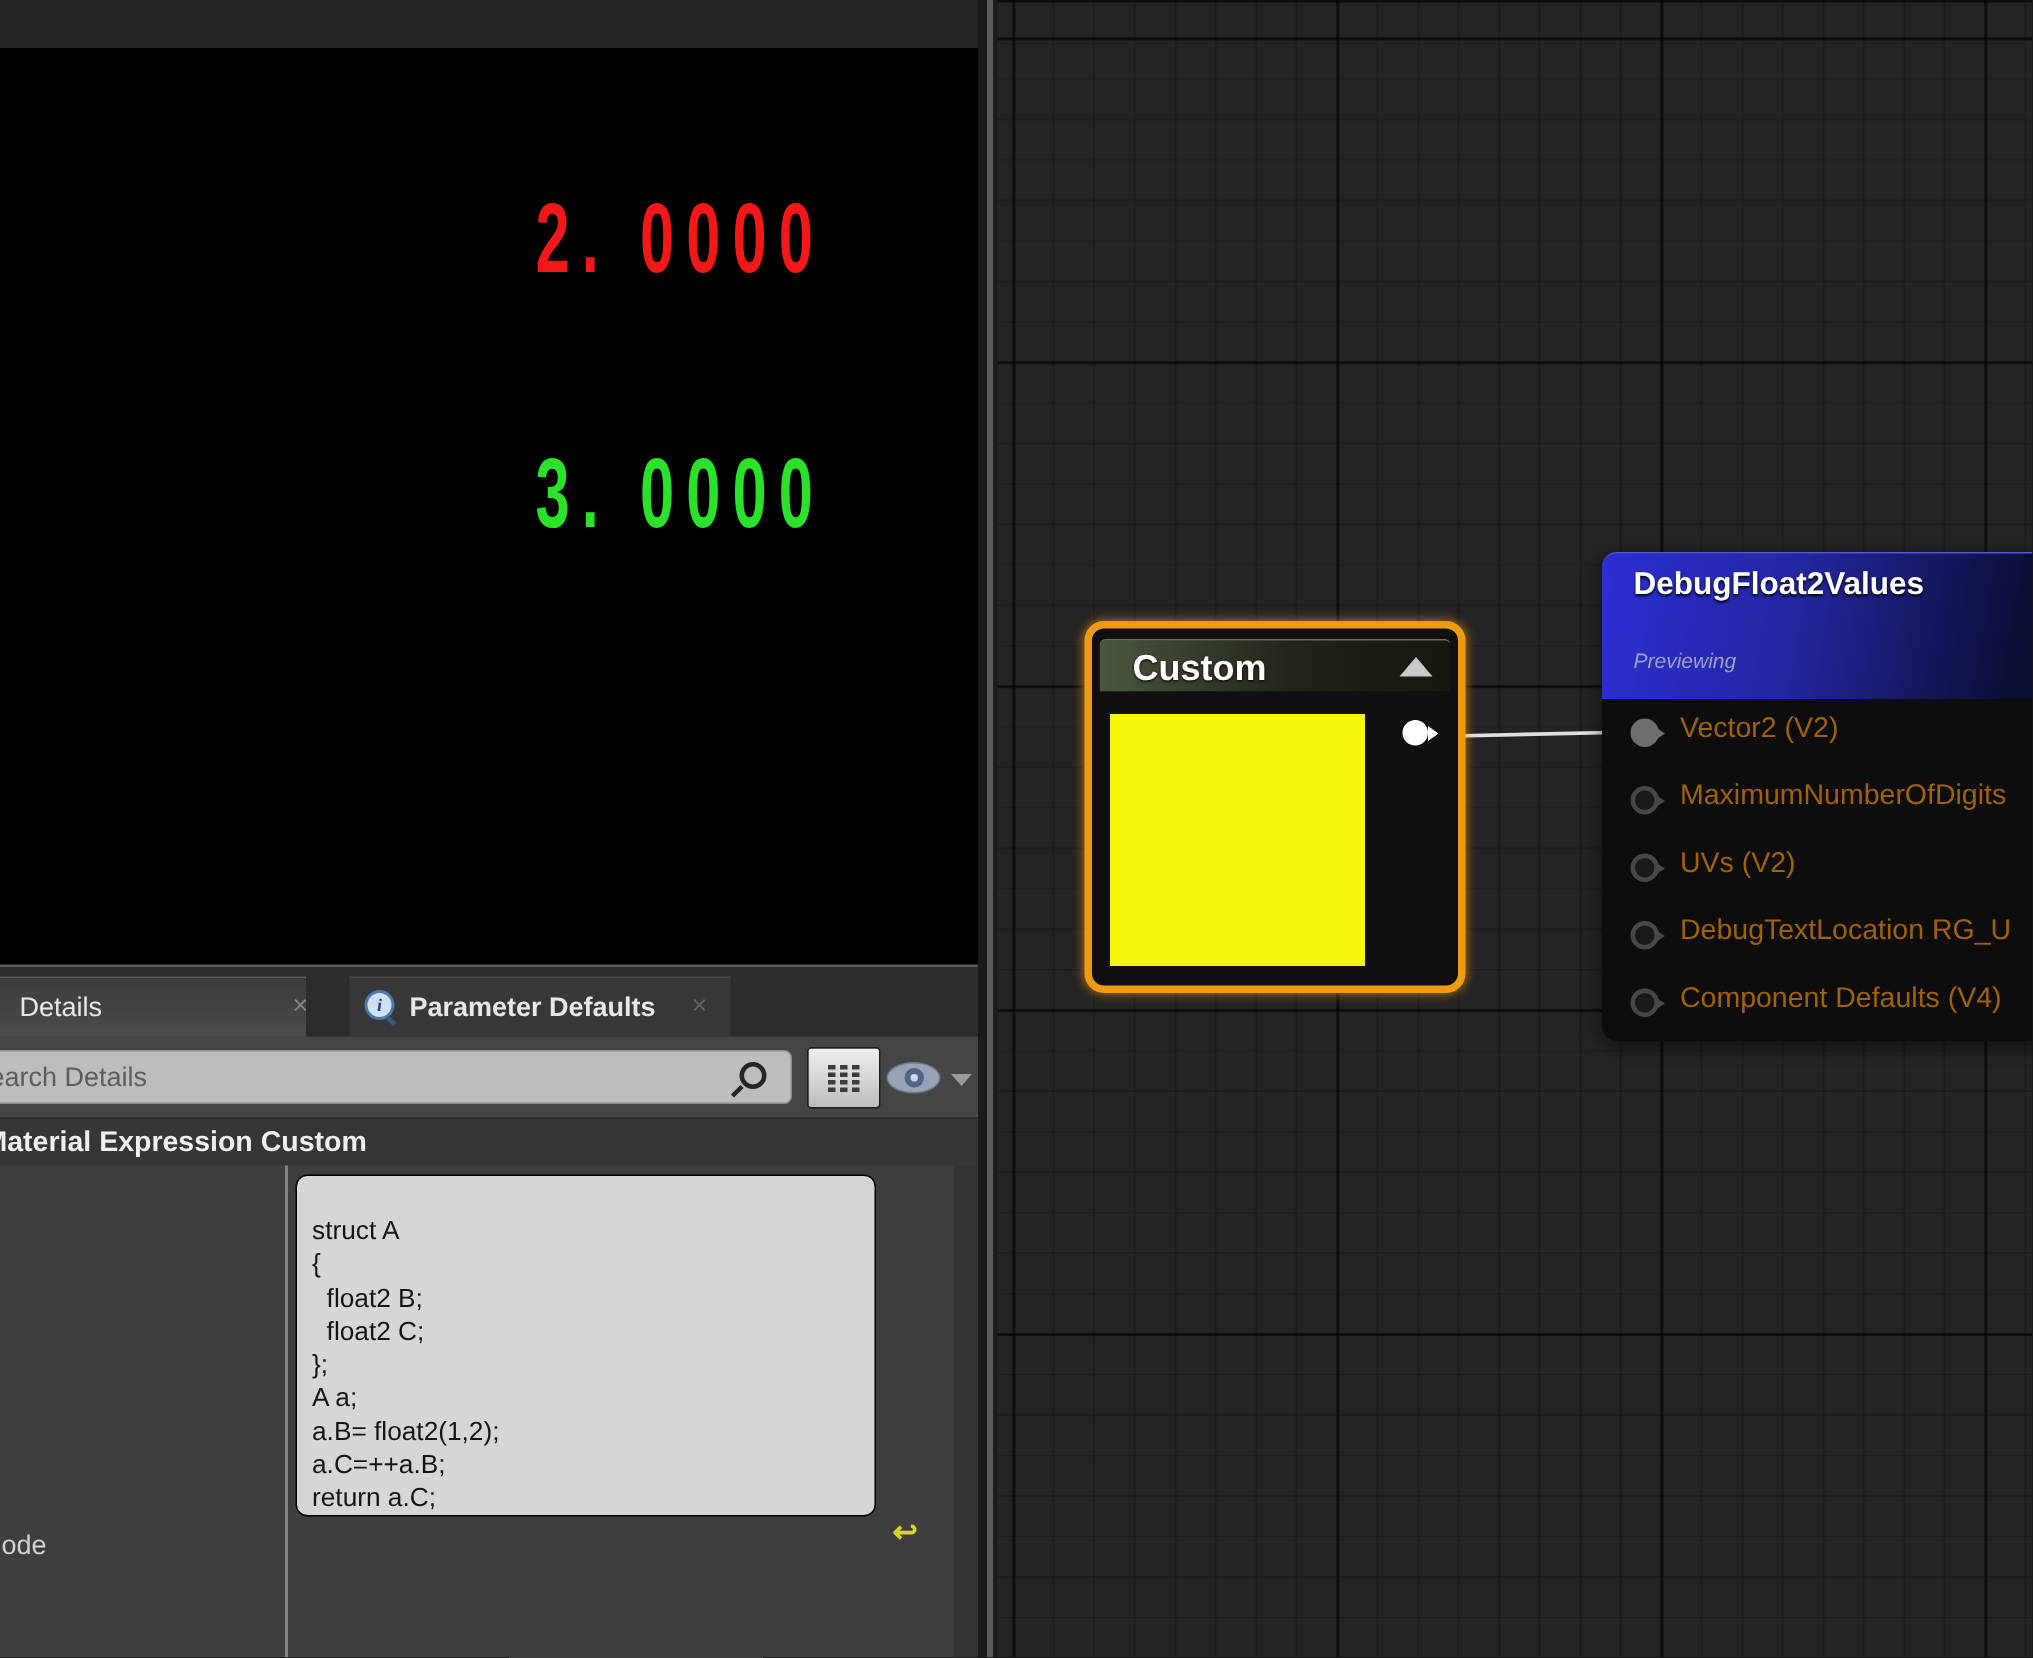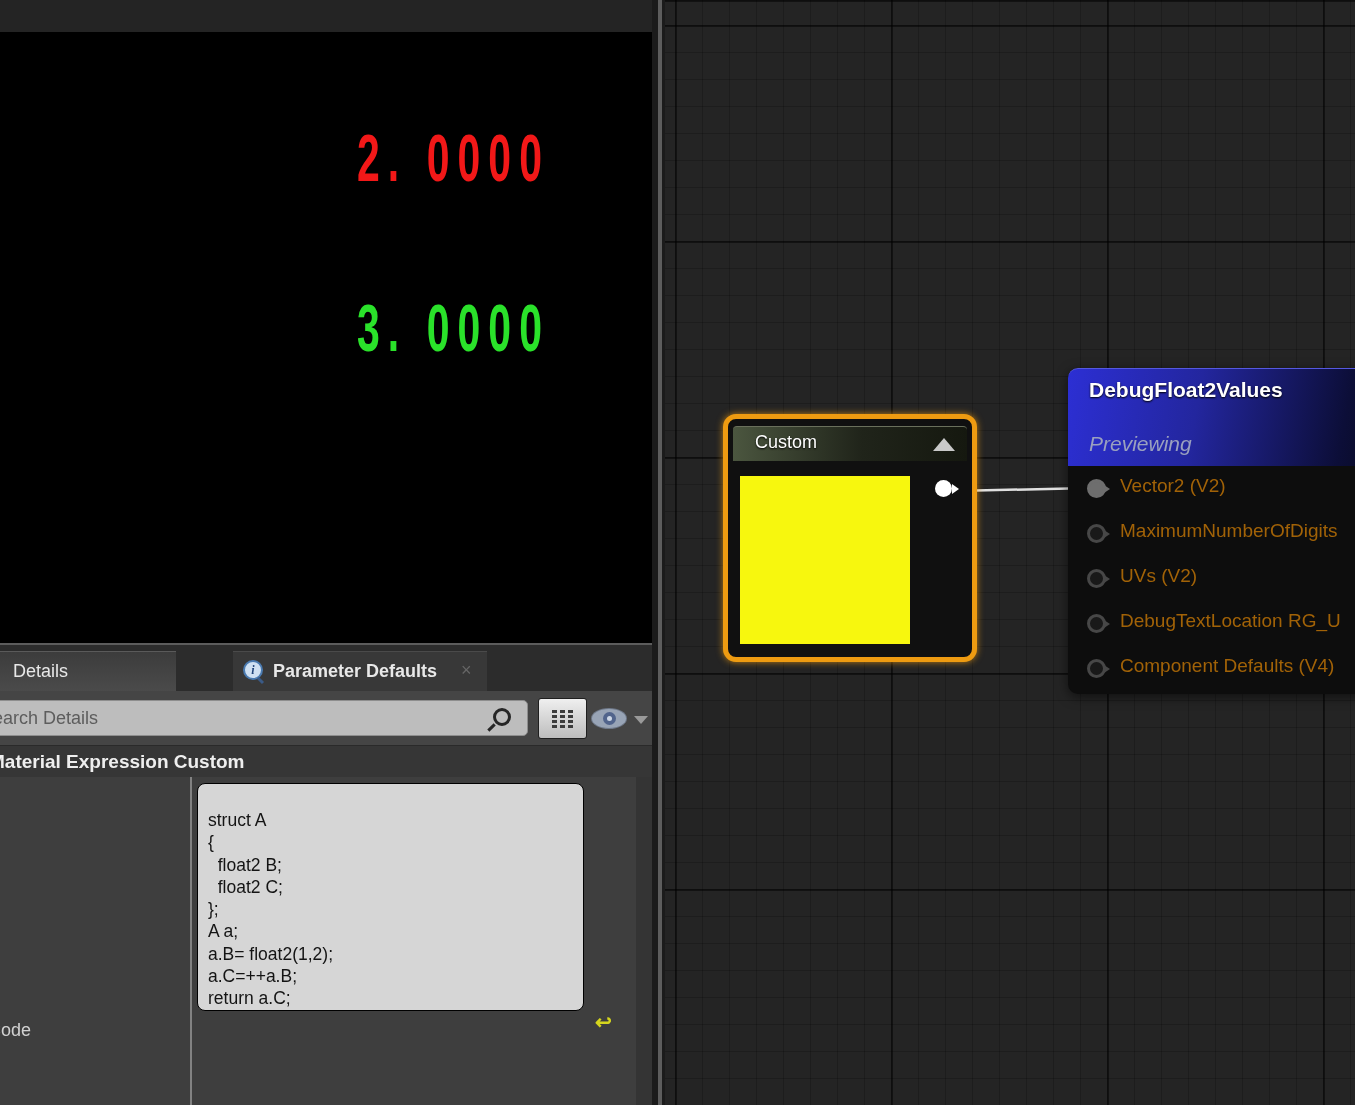--- a/index.html
+++ b/index.html
@@ -12,21 +12,21 @@
           transform-origin:0 50%;font-weight:bold;font-size:66px;letter-spacing:13px;
           font-family:"Liberation Sans",sans-serif;white-space:pre;}
   .vp-red{top:88px;}
   .vp-green{top:258px;}
   .vp-divider{position:absolute;left:0;top:643px;width:652px;height:2px;background:#5c5c5c;}
 
   
   .details{position:absolute;left:0;top:645px;width:652px;height:460px;background:#2c2c2c;}
   .tabbar{position:absolute;left:0;top:6px;width:652px;height:40px;background:#2c2c2c;}
   .tab{position:absolute;top:0;height:40px;overflow:hidden;}
-  .tab-details{left:0;width:176px;background:linear-gradient(#3c3c3c,#4b4b4b);border-top:1px solid #5a5a5a;}
+  .tab-details{left:0;width:204px;background:linear-gradient(#3c3c3c,#4b4b4b);border-top:1px solid #5a5a5a;}
   .tab-params{left:233px;width:254px;background:#383838;border-top:1px solid #4a4a4a;}
   .tab-label{position:absolute;top:9px;font-size:18px;color:#e8e8e8;white-space:nowrap;}
   .tab-details .tab-label{left:13px;}
   .tab-params .tab-label{left:40px;width:185px;overflow:hidden;font-weight:bold;}
   .tab-close{position:absolute;top:8px;font-size:18px;color:#888;}
   .tab-details .tab-close{left:195px;}
   .tab-params .tab-close{left:228px;color:#666;}
   .pd-icon{position:absolute;left:10px;top:8px;width:16px;height:16px;border-radius:50%;
            background:#cfe0f2;border:2px solid #4a7ab0;font:italic bold 12px "Liberation Serif",serif;
            color:#22457a;text-align:center;line-height:16px;}
@@ -85,38 +85,38 @@
 
   .wire-svg{position:absolute;left:0;top:0;width:690px;height:1105px;pointer-events:none;}
 
   
   .node-custom{position:absolute;left:58px;top:414px;width:244px;height:238px;
                border:5px solid #ee9b11;border-radius:13px;background:#101010;
                box-shadow:0 0 7px rgba(238,155,17,.75);}
   .nc-header{position:absolute;left:5px;right:5px;top:7px;height:34px;border-radius:4px 4px 0 0;
              background:linear-gradient(to right,#4b563f,#20241a 55%,#15180f);
              border-top:1px solid #6a705c;}
-  .nc-title{position:absolute;left:22px;top:5px;font-size:18px;font-weight:normal;color:#fff;
+  .nc-title{position:absolute;left:22px;top:5px;font-size:24px;font-weight:bold;color:#fff;
             text-shadow:0 1px 2px #000;}
   .tri-up{position:absolute;right:12px;top:11px;width:0;height:0;
           border-left:11px solid transparent;border-right:11px solid transparent;border-bottom:13px solid #c9c9c9;}
   .nc-preview{position:absolute;left:12px;top:57px;width:170px;height:168px;background:#f7f70e;}
   .nc-outpin{position:absolute;left:207px;top:61px;width:17px;height:17px;border-radius:50%;background:#fff;}
   .nc-outpin::after{content:"";position:absolute;left:17px;top:4px;width:0;height:0;
           border-top:5px solid transparent;border-bottom:5px solid transparent;border-left:7px solid #fff;}
 
   
   .node-debug{position:absolute;left:403px;top:368px;width:340px;height:326px;border-radius:10px;
               background:#0d0d0d;box-shadow:0 3px 12px rgba(0,0,0,.55);}
   .nd-header{position:absolute;left:0;top:0;width:100%;height:97px;border-radius:10px 10px 0 0;
              background:linear-gradient(100deg,#2c2fd4 0%,#23269e 38%,#0c0e38 80%,#070814 100%);
              border-top:1px solid #5558e0;}
   .nd-title{position:absolute;left:21px;top:9px;font-size:21px;font-weight:bold;color:#fff;
             text-shadow:0 1px 2px #000;}
-  .nd-sub{position:absolute;left:21px;top:63px;font-size:21px;font-style:italic;color:#9aa0bf;}
+  .nd-sub{position:absolute;left:21px;top:63px;font-size:14px;font-style:italic;color:#9aa0bf;}
   .nd-body{position:absolute;left:0;top:97px;width:100%;}
   .nd-row{position:relative;height:45px;}
   .pin{position:absolute;left:19px;top:14px;width:13px;height:13px;border-radius:50%;
        background:#191919;border:3px solid #474747;}
   .pin::after{content:"";position:absolute;left:14px;top:3px;width:0;height:0;
        border-top:4px solid transparent;border-bottom:4px solid transparent;border-left:6px solid #474747;}
   .pin.connected{background:#6e6e6e;border-color:#6e6e6e;}
   .pin.connected::after{border-left-color:#6e6e6e;}
   .nd-label{position:absolute;left:52px;top:10px;font-size:19px;color:#a16207;white-space:nowrap;}
 

